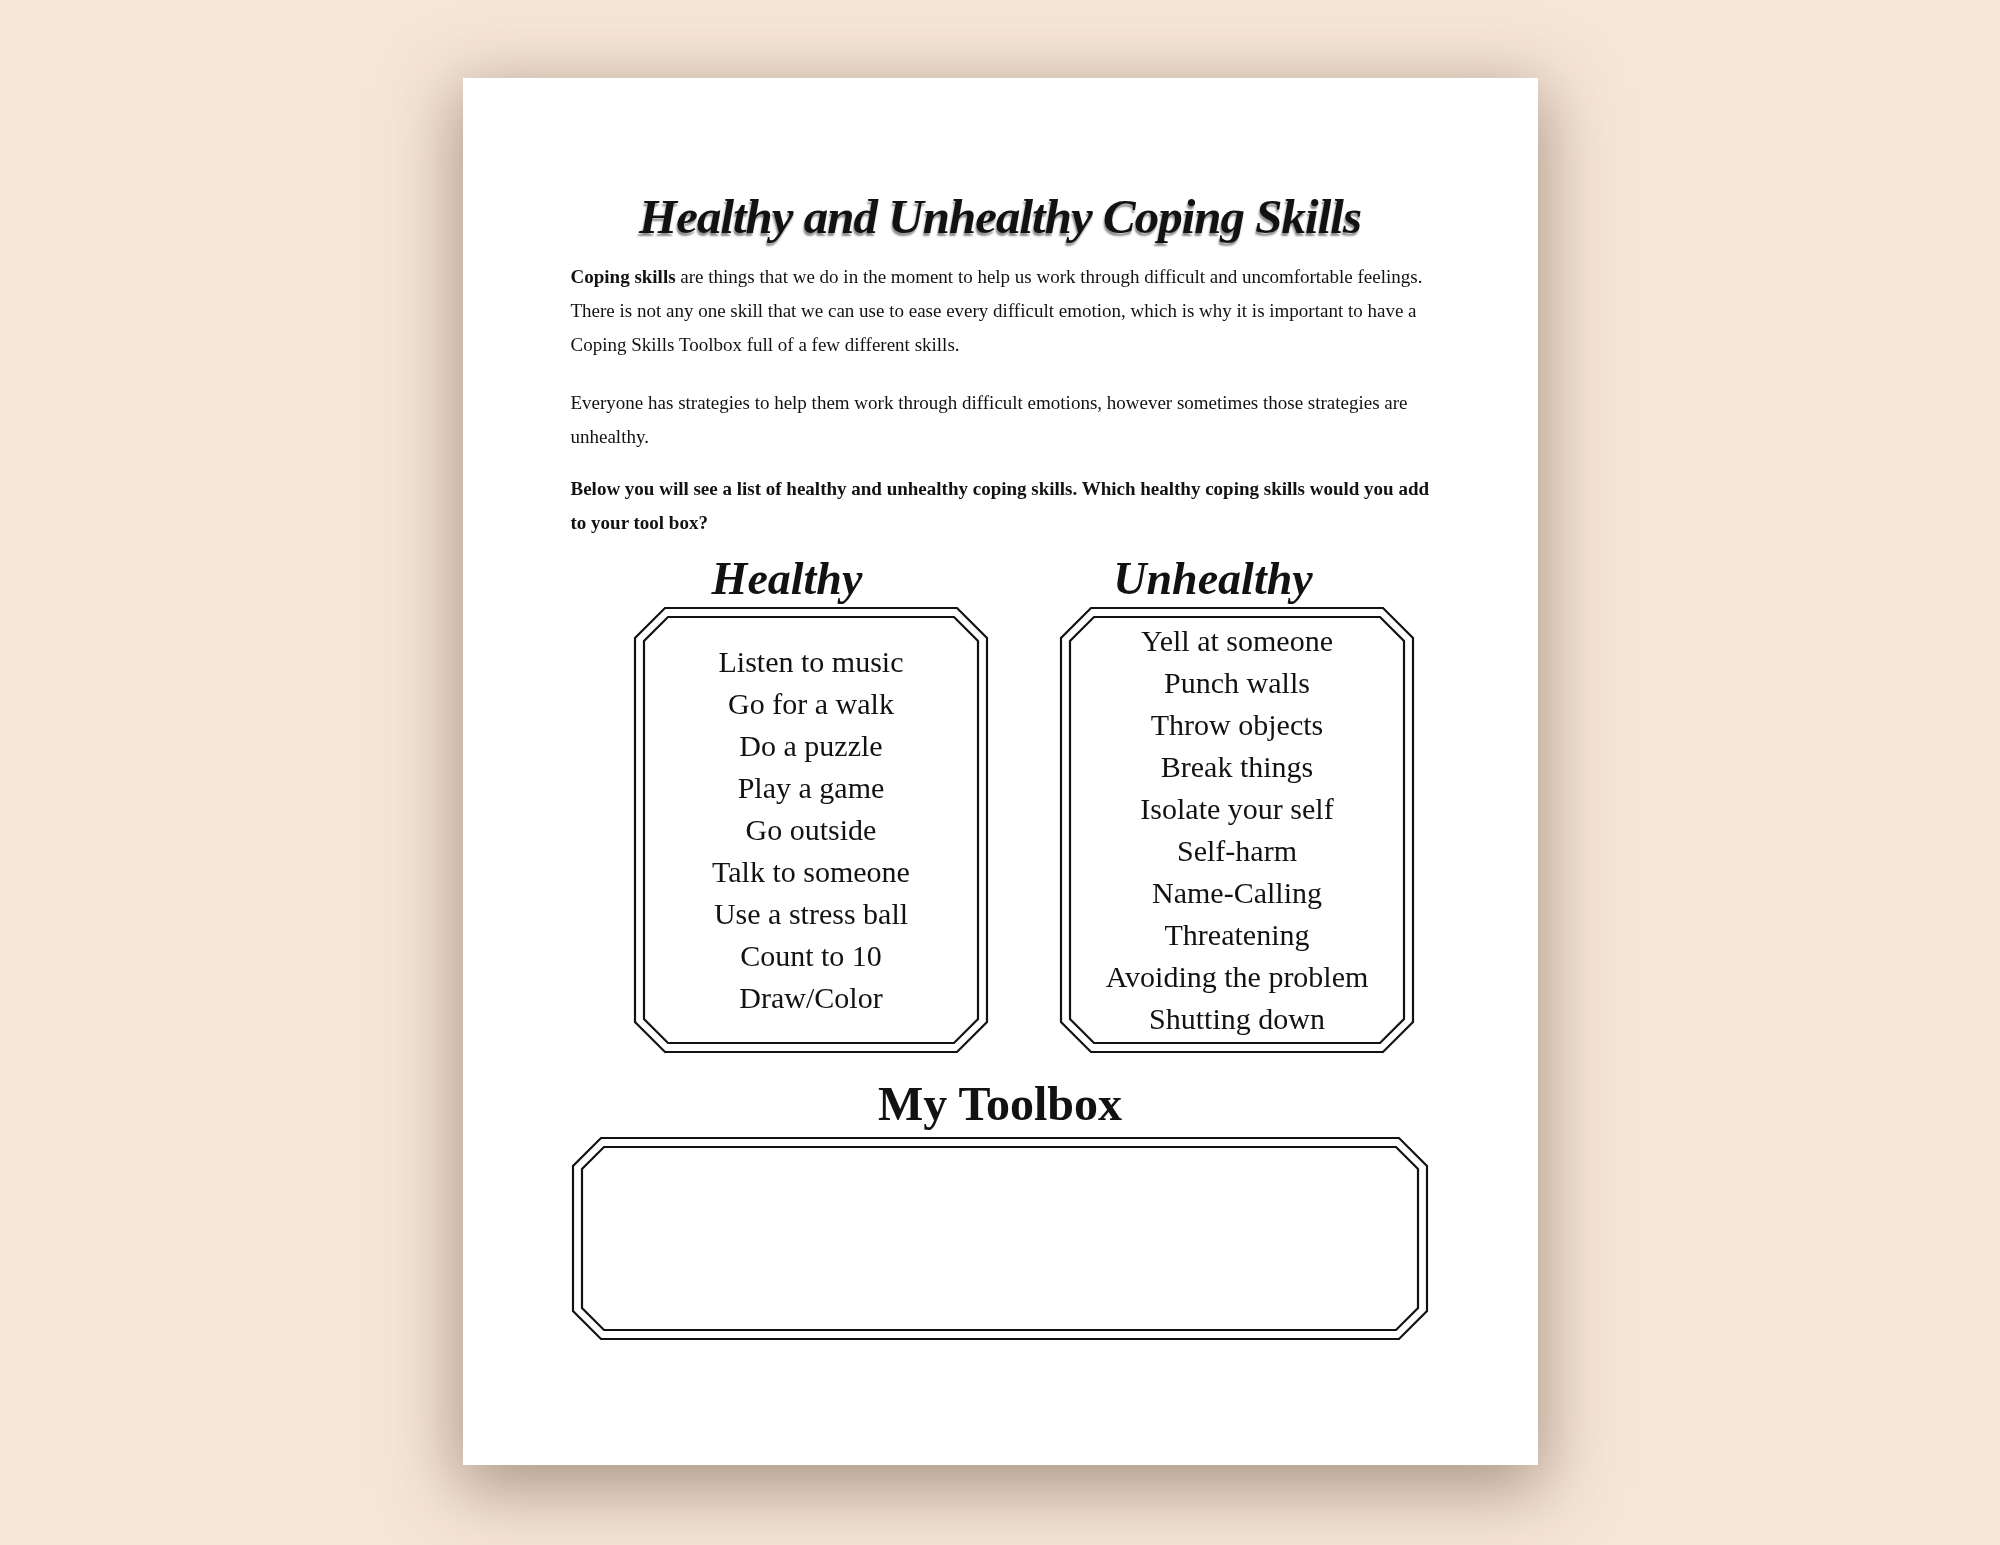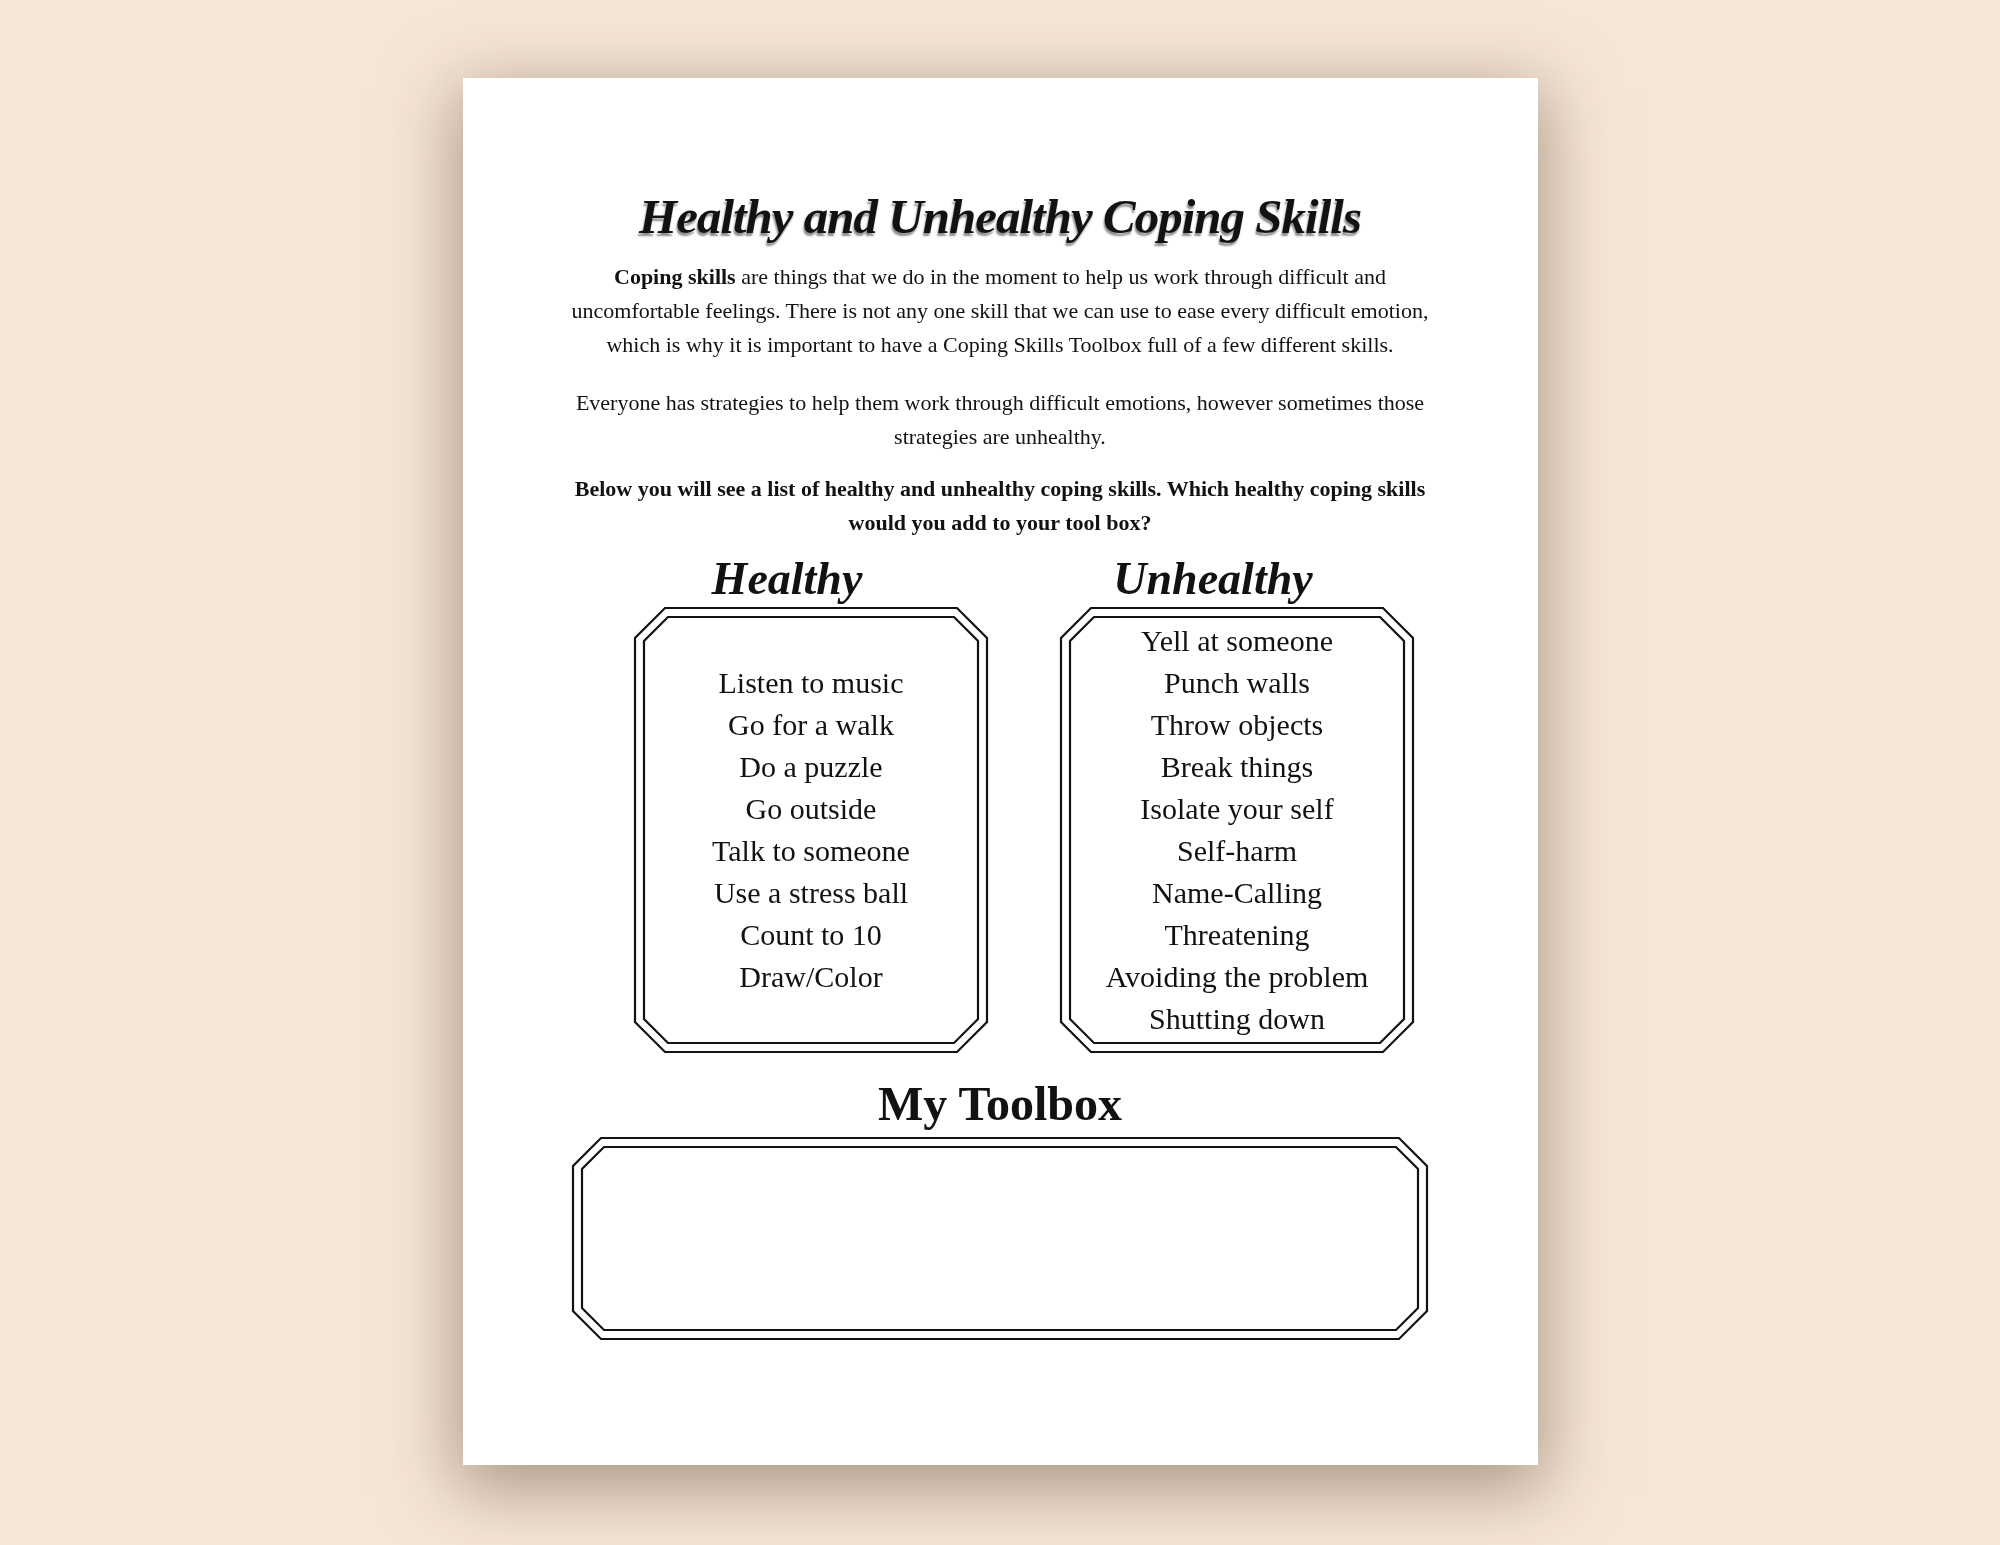--- a/index.html
+++ b/index.html
@@ -27,23 +27,23 @@
     font-size:49px;
     line-height:58px;
     font-weight:bold;
     font-style:italic;
     text-align:center;
     letter-spacing:-1px;
     text-shadow:-1px 3px 2px rgba(0,0,0,0.45);
     white-space:nowrap;
   }
   .para{
-    font-size:22px;
+    font-size:19px;
     line-height:34px;
-    text-align:center;
+    text-align:left;
   }
   .para-intro{margin-top:14px;}
   .para-everyone{margin-top:24px;}
   .para-prompt{margin-top:18px;font-weight:bold;}
   .bold{font-weight:bold;}
   .columns{
     margin-top:12px;
     display:flex;
     justify-content:center;
     gap:118px;
@@ -120,20 +120,21 @@
       <div class="col-heading">Healthy</div>
       <div class="skill-box">
         <svg width="356" height="448" viewBox="0 0 356 448" aria-hidden="true">
           <polygon points="32,2 324,2 354,32 354,416 324,446 32,446 2,416 2,32"></polygon>
           <polygon points="35,11 321,11 345,35 345,413 321,437 35,437 11,413 11,35"></polygon>
         </svg>
         <div class="skill-list">
           <div class="skill-item">Listen to music</div>
           <div class="skill-item">Go for a walk</div>
           <div class="skill-item">Do a puzzle</div>
+          <div class="skill-item">Play a game</div>
           <div class="skill-item">Go outside</div>
           <div class="skill-item">Talk to someone</div>
           <div class="skill-item">Use a stress ball</div>
           <div class="skill-item">Count to 10</div>
           <div class="skill-item">Draw/Color</div>
         </div>
       </div>
     </div>
 
     <div class="column">

